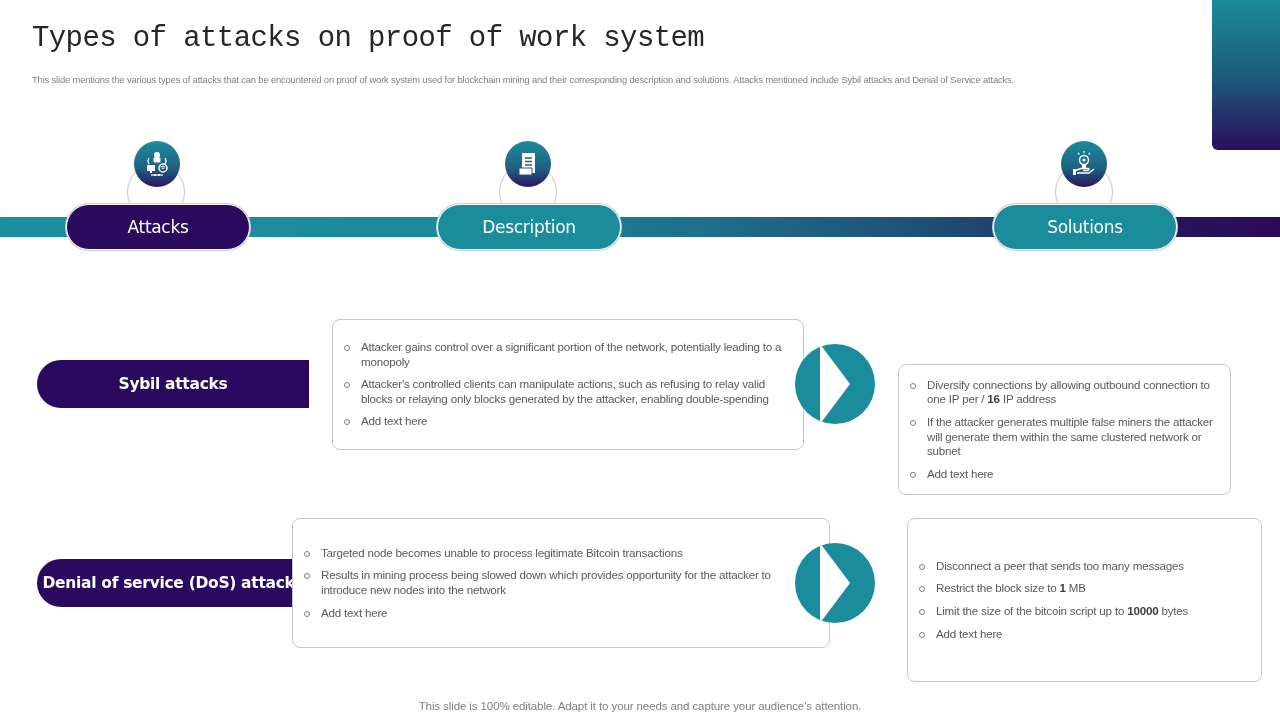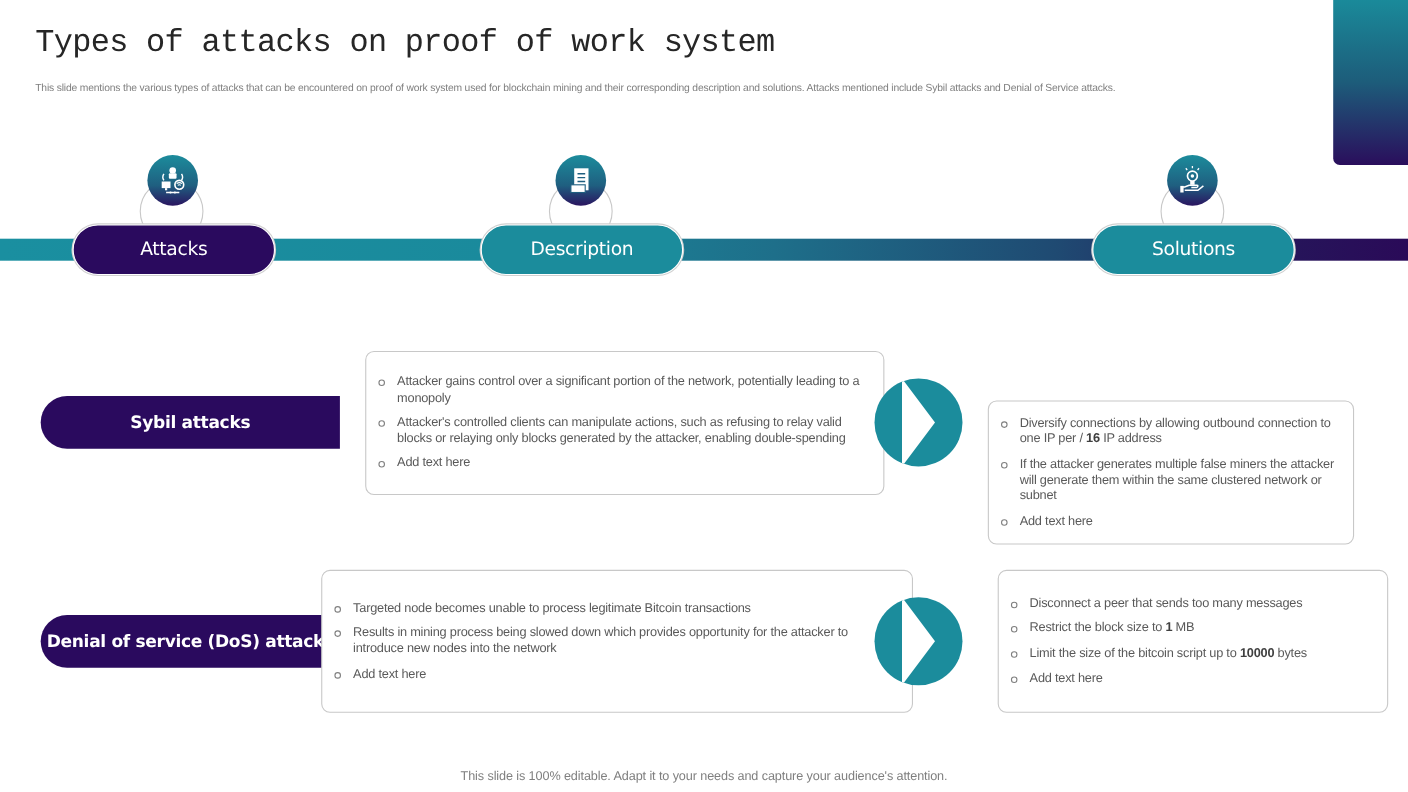--- a/index.html
+++ b/index.html
@@ -162,21 +162,21 @@
     <li>Targeted node becomes unable to process legitimate Bitcoin transactions</li>
     <li>Results in mining process being slowed down which provides opportunity for the attacker to introduce new nodes into the network</li>
     <li>Add text here</li>
   </ul>
 </div>
 <div class="arrow-circle" style="left:795px; top:543px;">
   <svg viewBox="0 0 80 80">
       <polygon points="25,0 55,40 25,80" fill="#ffffff"></polygon>
     </svg>
 </div>
-<div class="card" style="left:907px; top:518px; width:355px; height:130px;">
+<div class="card" style="left:907px; top:518px; width:355px; height:164px;">
   <ul>
     <li><span>Disconnect a peer that sends too many messages</span></li>
     <li><span>Restrict the block size to </span><b>1</b><span> MB</span></li>
     <li><span>Limit the size of the bitcoin script up to </span><b>10000</b><span> bytes</span></li>
     <li><span>Add text here</span></li>
   </ul>
 </div>
 
 <div class="footer">This slide is 100% editable. Adapt it to your needs and capture your audience's attention.</div>
 

